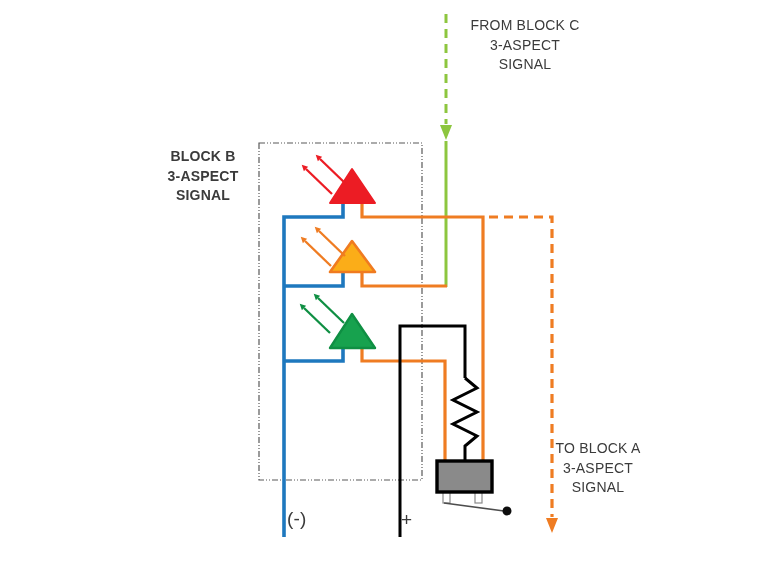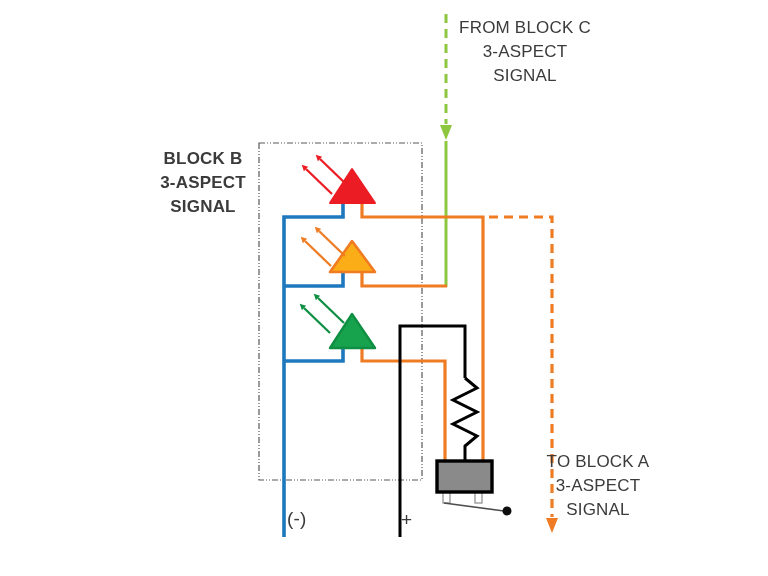--- a/index.html
+++ b/index.html
@@ -37,21 +37,21 @@
   
   .relay-body { fill:var(--relay-gray); stroke:#000000; stroke-width:3.4; }
   .relay-pin  { fill:#ffffff; stroke:#8a8a8a; stroke-width:1.2; }
   .lever      { stroke:#4d4d4d; stroke-width:1.6; }
   .lever-tip  { fill:#0d0d0d; }
 
   
   .label {
     position:absolute; color:var(--text-color);
     white-space:pre-line; text-align:center;
-    font-size:17px; line-height:1.4; letter-spacing:0.2px;
+    font-size:14px; line-height:1.4; letter-spacing:0.2px;
   }
   .terminal { font-size:19px; line-height:1; }
 </style>
 </head>
 <body>
 
 <div class="stage">
 
   <svg width="768" height="576" viewBox="0 0 768 576">
 
@@ -113,21 +113,21 @@
   </svg>
 
   <div class="label" style="left:445px; top:16px; width:160px;">FROM BLOCK C
 3-ASPECT
 SIGNAL</div>
 
   <div class="label" style="left:140px; top:147px; width:126px;font-weight:bold;">BLOCK B
 3-ASPECT
 SIGNAL</div>
 
-  <div class="label" style="left:532px; top:450px; width:132px;">TO BLOCK A
+  <div class="label" style="left:532px; top:439px; width:132px;">TO BLOCK A
 3-ASPECT
 SIGNAL</div>
 
   <div class="label terminal" style="left:287px; top:509px; width:36px; text-align:left;">(-)</div>
 
   <div class="label terminal" style="left:401px; top:510px; width:24px; text-align:left;">+</div>
 
 </div>
 
 </body></html>

